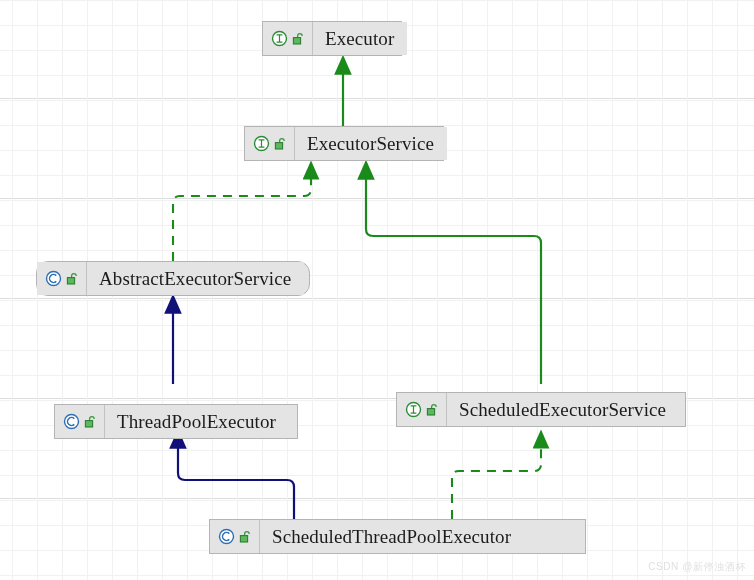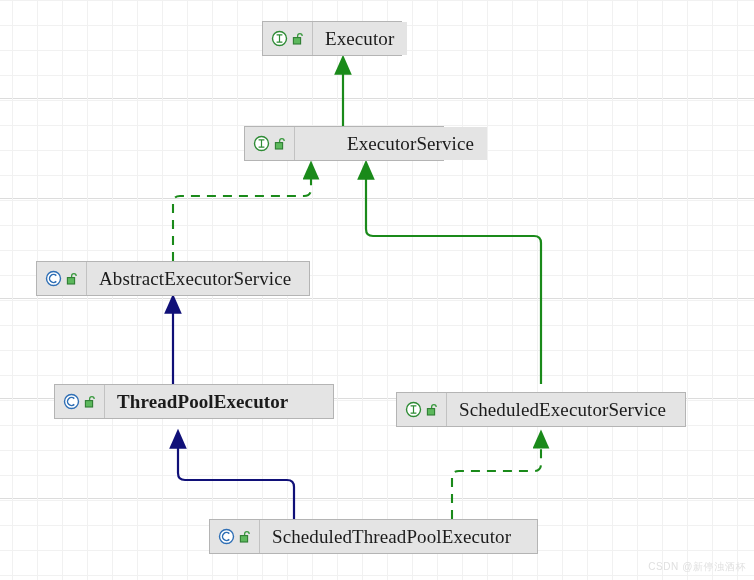--- a/index.html
+++ b/index.html
@@ -129,49 +129,49 @@
         <path d="M5.6 4.9 H11.4 M8.5 4.9 V12.1 M5.6 12.1 H11.4" stroke="#2e8b35" stroke-width="1.2" fill="none"></path>
       </svg>
       <svg class="lock-icon" width="13" height="14" viewBox="0 0 13 14" xmlns="http://www.w3.org/2000/svg">
         <path d="M5.6 5.6 V3.9 a2.3 2.3 0 0 1 4.6 0" fill="none" stroke="#3a9a3f" stroke-width="1.3"></path>
         <rect x="1.4" y="5.6" width="7.2" height="6.4" fill="#5cb85c" stroke="#2f7d33" stroke-width="1.1"></rect>
       </svg>
     </div>
     <div class="node-label">Executor</div>
   </div>
 
-  <div class="node" style="left:244px; top:126px; width:200px;gap:40px;">
+  <div class="node" style="left:244px; top:126px; width:200px;">
     <div class="node-icons">
       <svg class="type-icon" width="17" height="17" viewBox="0 0 17 17" xmlns="http://www.w3.org/2000/svg">
         <circle cx="8.5" cy="8.5" r="7" fill="#ffffff" stroke="#2e8b35" stroke-width="1.4"></circle>
         <path d="M5.6 4.9 H11.4 M8.5 4.9 V12.1 M5.6 12.1 H11.4" stroke="#2e8b35" stroke-width="1.2" fill="none"></path>
       </svg>
       <svg class="lock-icon" width="13" height="14" viewBox="0 0 13 14" xmlns="http://www.w3.org/2000/svg">
         <path d="M5.6 5.6 V3.9 a2.3 2.3 0 0 1 4.6 0" fill="none" stroke="#3a9a3f" stroke-width="1.3"></path>
         <rect x="1.4" y="5.6" width="7.2" height="6.4" fill="#5cb85c" stroke="#2f7d33" stroke-width="1.1"></rect>
       </svg>
     </div>
     <div class="node-label">ExecutorService</div>
   </div>
 
-  <div class="node" style="left:36px; top:261px; width:274px;">
+  <div class="node" style="left:36px; top:261px; width:274px;border-radius:12px;">
     <div class="node-icons">
       <svg class="type-icon" width="17" height="17" viewBox="0 0 17 17" xmlns="http://www.w3.org/2000/svg">
         <circle cx="8.5" cy="8.5" r="7" fill="#ffffff" stroke="#2f6fb5" stroke-width="1.4"></circle>
         <path d="M11.3 5.6 a4 4 0 1 0 0 5.8" fill="none" stroke="#2f6fb5" stroke-width="1.5"></path>
       </svg>
       <svg class="lock-icon" width="13" height="14" viewBox="0 0 13 14" xmlns="http://www.w3.org/2000/svg">
         <path d="M5.6 5.6 V3.9 a2.3 2.3 0 0 1 4.6 0" fill="none" stroke="#3a9a3f" stroke-width="1.3"></path>
         <rect x="1.4" y="5.6" width="7.2" height="6.4" fill="#5cb85c" stroke="#2f7d33" stroke-width="1.1"></rect>
       </svg>
     </div>
     <div class="node-label">AbstractExecutorService</div>
   </div>
 
-  <div class="node" style="left:54px; top:384px; width:280px;font-weight:bold;">
+  <div class="node" style="left:54px; top:404px; width:244px;">
     <div class="node-icons">
       <svg class="type-icon" width="17" height="17" viewBox="0 0 17 17" xmlns="http://www.w3.org/2000/svg">
         <circle cx="8.5" cy="8.5" r="7" fill="#ffffff" stroke="#2f6fb5" stroke-width="1.4"></circle>
         <path d="M11.3 5.6 a4 4 0 1 0 0 5.8" fill="none" stroke="#2f6fb5" stroke-width="1.5"></path>
       </svg>
       <svg class="lock-icon" width="13" height="14" viewBox="0 0 13 14" xmlns="http://www.w3.org/2000/svg">
         <path d="M5.6 5.6 V3.9 a2.3 2.3 0 0 1 4.6 0" fill="none" stroke="#3a9a3f" stroke-width="1.3"></path>
         <rect x="1.4" y="5.6" width="7.2" height="6.4" fill="#5cb85c" stroke="#2f7d33" stroke-width="1.1"></rect>
       </svg>
     </div>
@@ -185,21 +185,21 @@
         <path d="M5.6 4.9 H11.4 M8.5 4.9 V12.1 M5.6 12.1 H11.4" stroke="#2e8b35" stroke-width="1.2" fill="none"></path>
       </svg>
       <svg class="lock-icon" width="13" height="14" viewBox="0 0 13 14" xmlns="http://www.w3.org/2000/svg">
         <path d="M5.6 5.6 V3.9 a2.3 2.3 0 0 1 4.6 0" fill="none" stroke="#3a9a3f" stroke-width="1.3"></path>
         <rect x="1.4" y="5.6" width="7.2" height="6.4" fill="#5cb85c" stroke="#2f7d33" stroke-width="1.1"></rect>
       </svg>
     </div>
     <div class="node-label">ScheduledExecutorService</div>
   </div>
 
-  <div class="node" style="left:209px; top:519px; width:329px;">
+  <div class="node" style="left:209px; top:519px; width:377px;">
     <div class="node-icons">
       <svg class="type-icon" width="17" height="17" viewBox="0 0 17 17" xmlns="http://www.w3.org/2000/svg">
         <circle cx="8.5" cy="8.5" r="7" fill="#ffffff" stroke="#2f6fb5" stroke-width="1.4"></circle>
         <path d="M11.3 5.6 a4 4 0 1 0 0 5.8" fill="none" stroke="#2f6fb5" stroke-width="1.5"></path>
       </svg>
       <svg class="lock-icon" width="13" height="14" viewBox="0 0 13 14" xmlns="http://www.w3.org/2000/svg">
         <path d="M5.6 5.6 V3.9 a2.3 2.3 0 0 1 4.6 0" fill="none" stroke="#3a9a3f" stroke-width="1.3"></path>
         <rect x="1.4" y="5.6" width="7.2" height="6.4" fill="#5cb85c" stroke="#2f7d33" stroke-width="1.1"></rect>
       </svg>
     </div>

